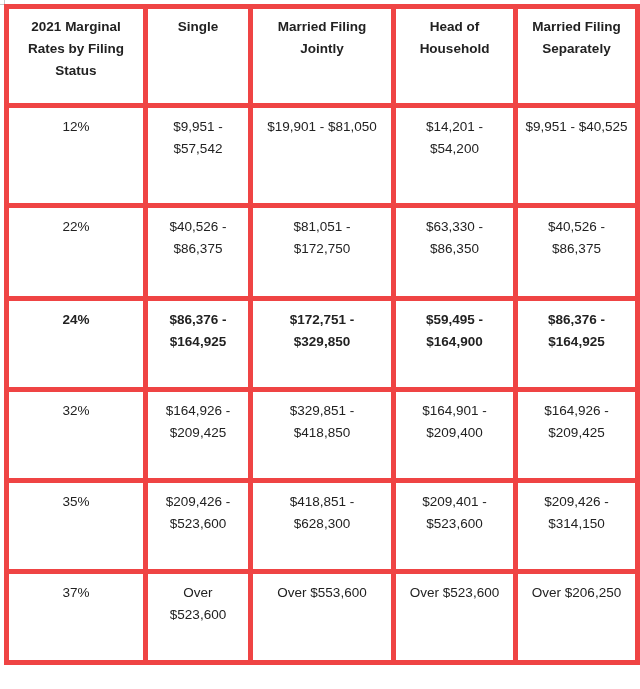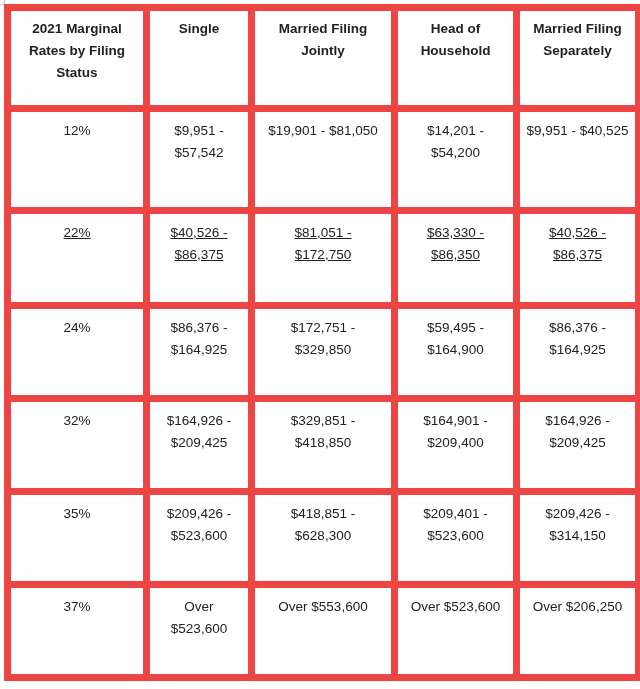--- a/index.html
+++ b/index.html
@@ -22,35 +22,35 @@
     left: 4px;
     top: 4px;
     width: 631px;
     border-collapse: collapse;
     table-layout: fixed;
     font-family: "Liberation Sans", "DejaVu Sans", sans-serif;
     color: #222222;
     font-size: 13.5px;
   }
   table.tax-table td, table.tax-table th {
-    border: 7px solid #ef4444;
+    border: 5px solid #ef4444;
     text-align: center;
     vertical-align: top;
     padding: 8px 4px 0 4px;
     line-height: 22px;
   }
   table.tax-table th {
     font-weight: bold;
     height: 87px;
     padding-top: 7px;
   }
   tr.r-10 td { height: 49px; }
   tr.r-12 td { height: 87px; }
-  tr.r-22 td { height: 80px; text-decoration: underline; }
-  tr.r-24 td { height: 78px; }
+  tr.r-22 td { height: 80px; }
+  tr.r-24 td { height: 78px; font-weight: bold; }
   tr.r-32 td { height: 78px; }
   tr.r-35 td { height: 78px; }
   tr.r-37 td { height: 78px; text-align: center; }
   .line { display: block; }
 </style>
 </head>
 <body>
 
 <div class="corner-mark"></div>
 

